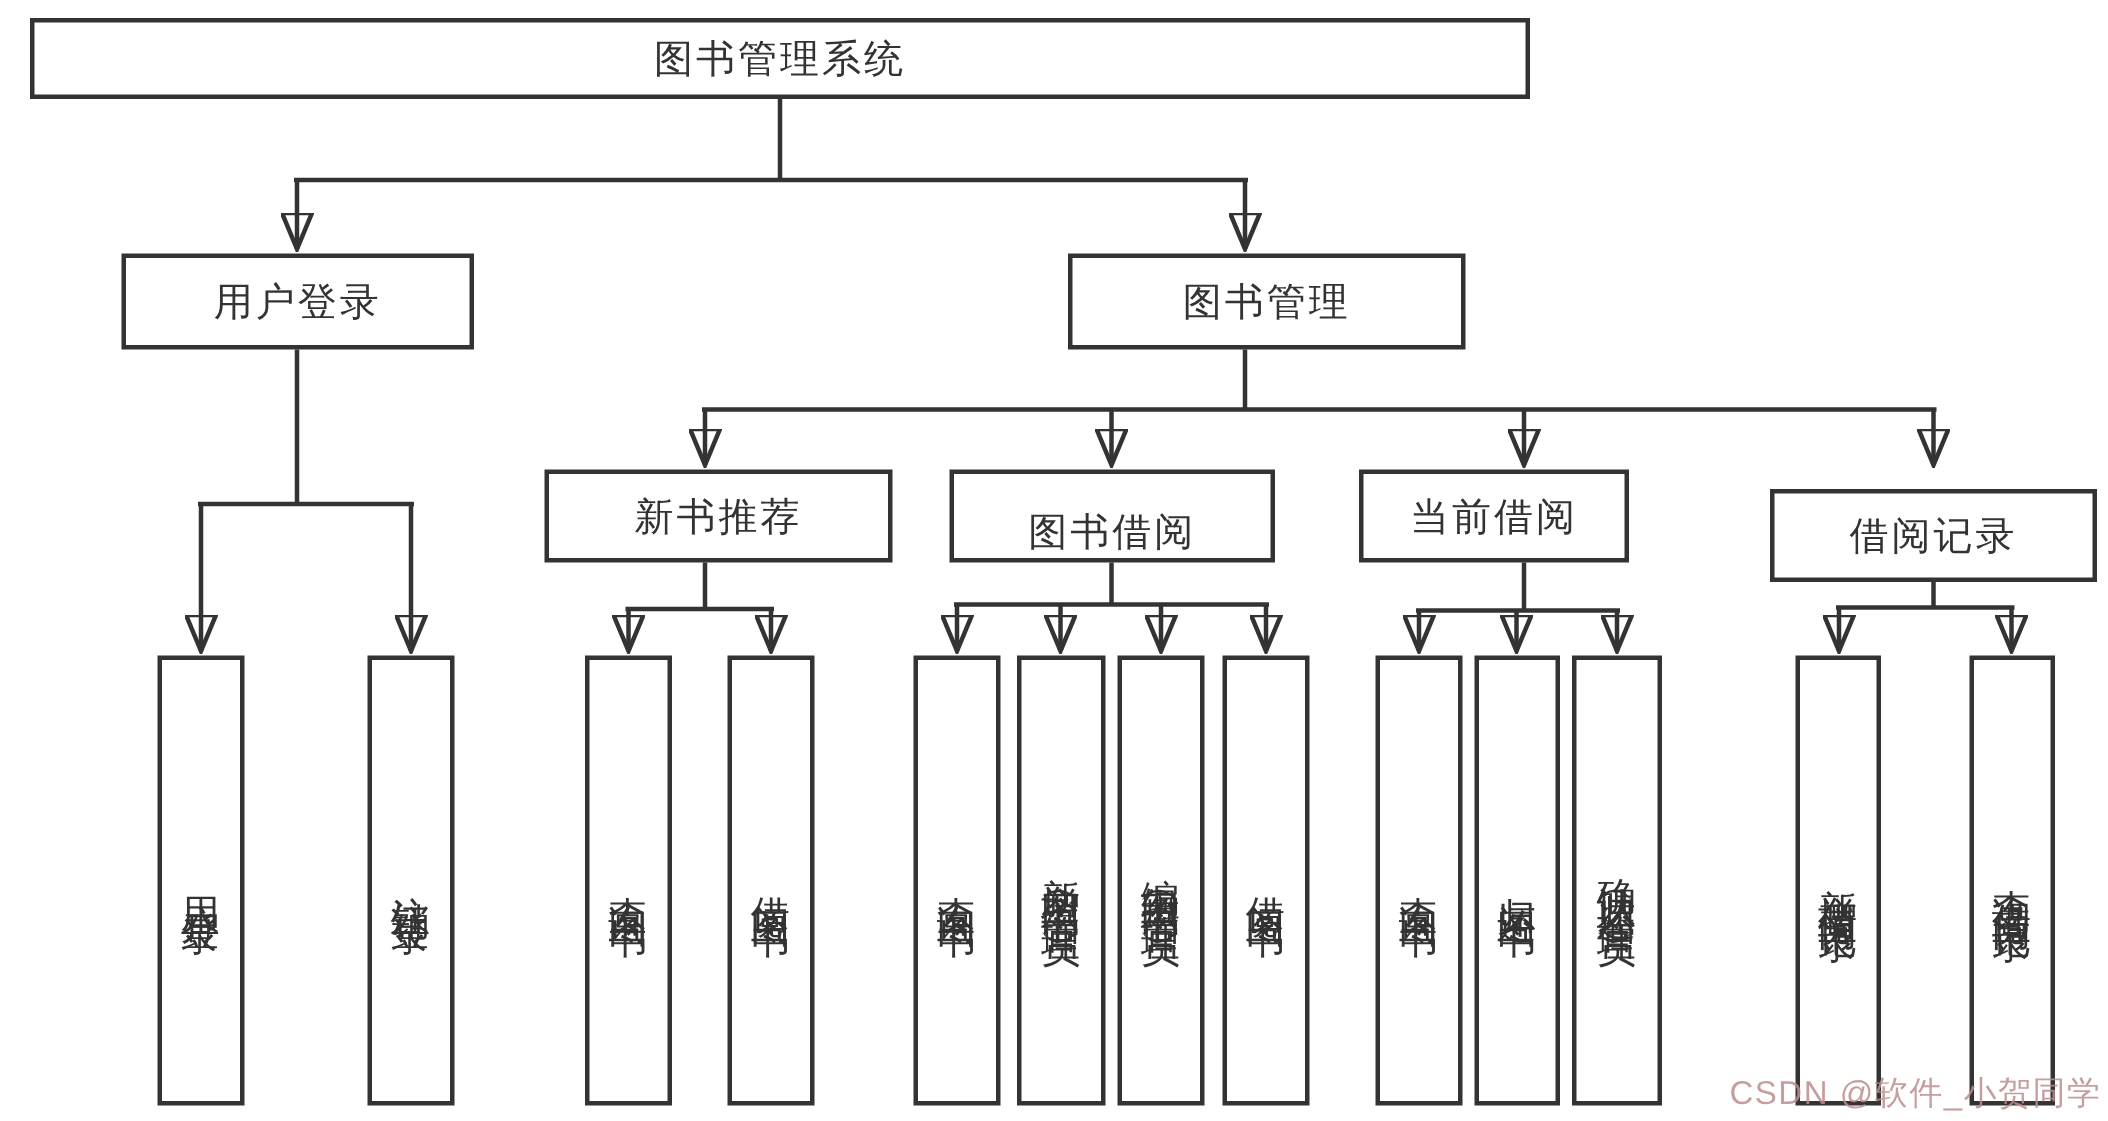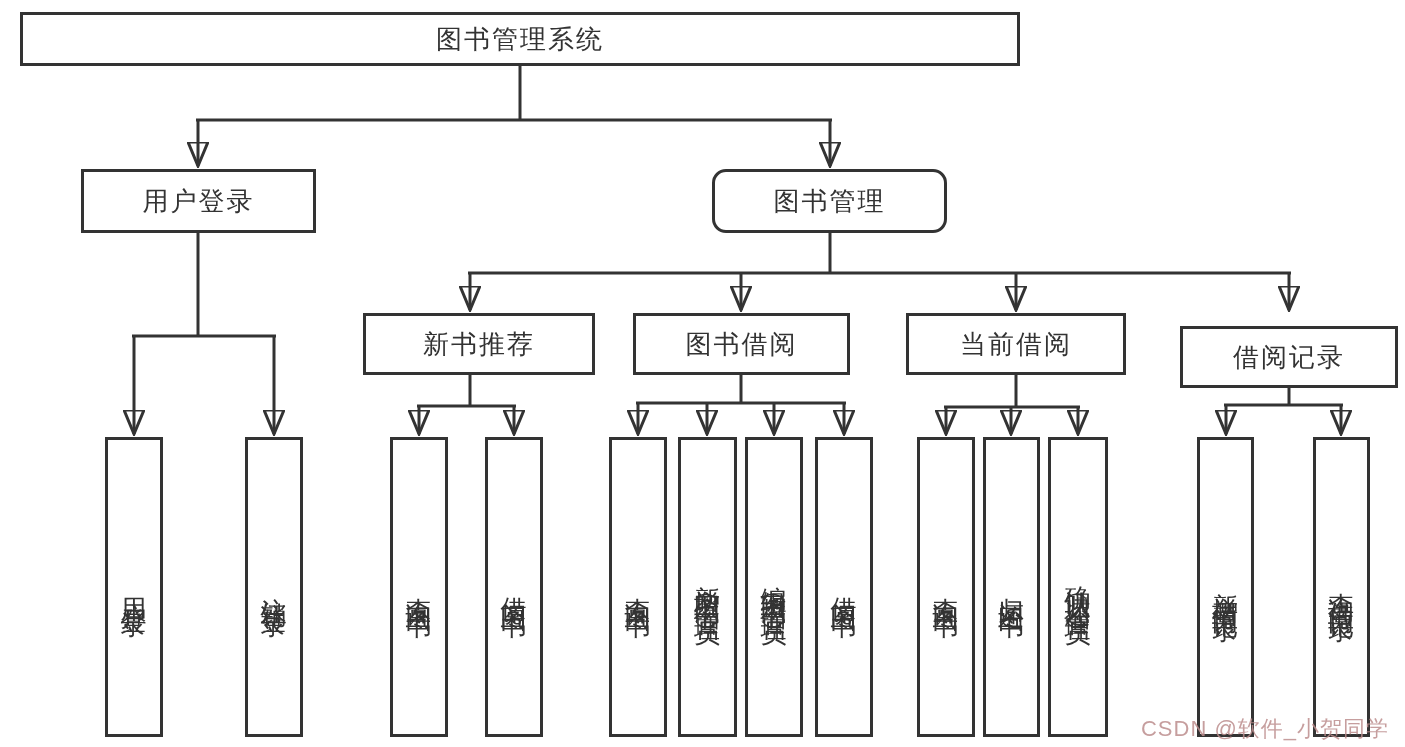--- a/index.html
+++ b/index.html
@@ -38,21 +38,21 @@
     writing-mode: vertical-rl;
     text-orientation: mixed;
     font-size: 26px;
     line-height: 1;
     letter-spacing: 5px;
     color: #333333;
   }
   .watermark {
     position: absolute;
     top: 714px;
-    right: 16px;
+    right: 4px;
     font-size: 22px;
     letter-spacing: 1px;
     color: rgba(188, 141, 141, 0.85);
     white-space: nowrap;
     z-index: 5;
     margin-left: 12px;
   }
 </style>
 </head>
 <body>
@@ -107,31 +107,31 @@
     <path d="M1341 405 V434" marker-end="url(#arr)"></path>
   </svg>
 
   <div class="node node-h" style="left:20px; top:12px; width:1000px; height:54px;">
     <span>图书管理系统</span>
   </div>
 
   <div class="node node-h" style="left:81px; top:169px; width:235px; height:64px;">
     <span>用户登录</span>
   </div>
-  <div class="node node-h" style="left:712px; top:169px; width:235px; height:64px;border-radius:14px;">
+  <div class="node node-h" style="left:712px; top:169px; width:265px; height:64px;">
     <span>图书管理</span>
   </div>
 
   <div class="node node-h" style="left:363px; top:313px; width:232px; height:62px;">
     <span>新书推荐</span>
   </div>
-  <div class="node node-h" style="left:633px; top:313px; width:217px; height:62px;">
+  <div class="node node-h" style="left:633px; top:313px; width:217px; height:62px;align-items:flex-end;">
     <span>图书借阅</span>
   </div>
-  <div class="node node-h" style="left:906px; top:313px; width:220px; height:62px;">
+  <div class="node node-h" style="left:906px; top:313px; width:180px; height:62px;">
     <span>当前借阅</span>
   </div>
   <div class="node node-h" style="left:1180px; top:326px; width:218px; height:62px;">
     <span>借阅记录</span>
   </div>
 
   <div class="node node-v" style="left:105px; width:58px;">
     <span>用户登录</span>
   </div>
   <div class="node node-v" style="left:245px; width:58px;">

